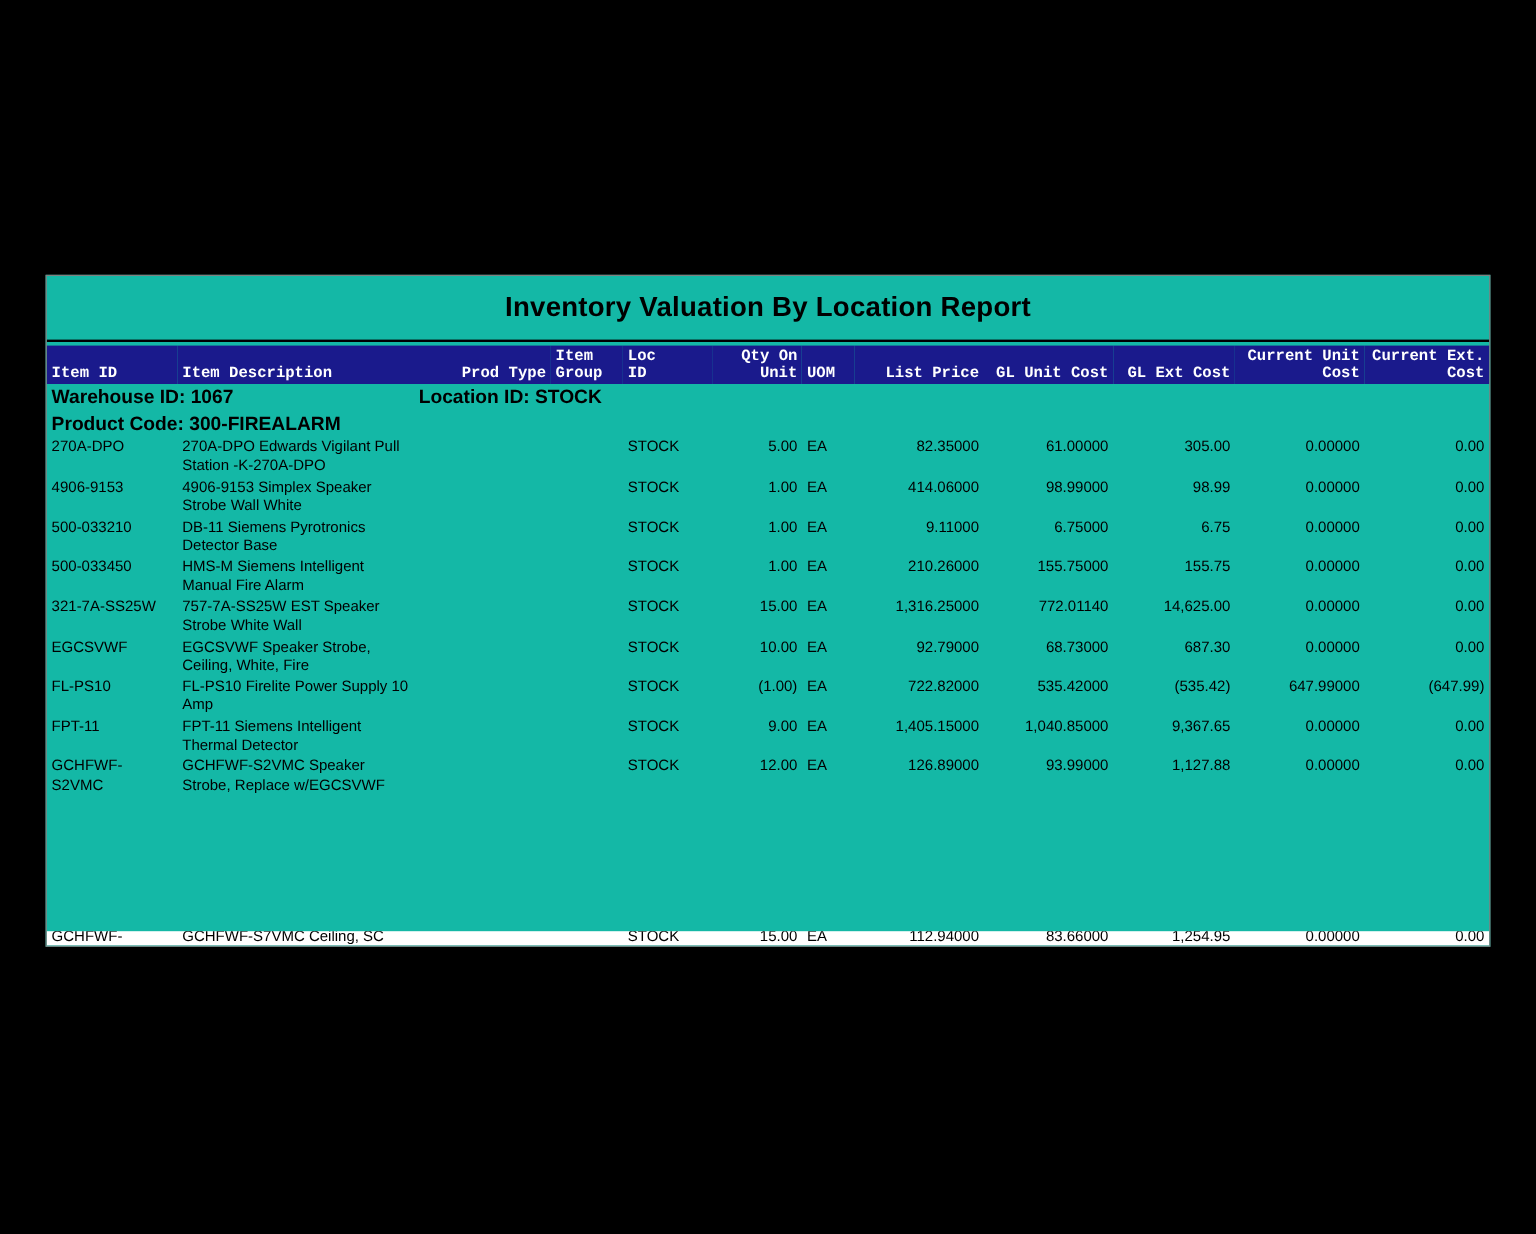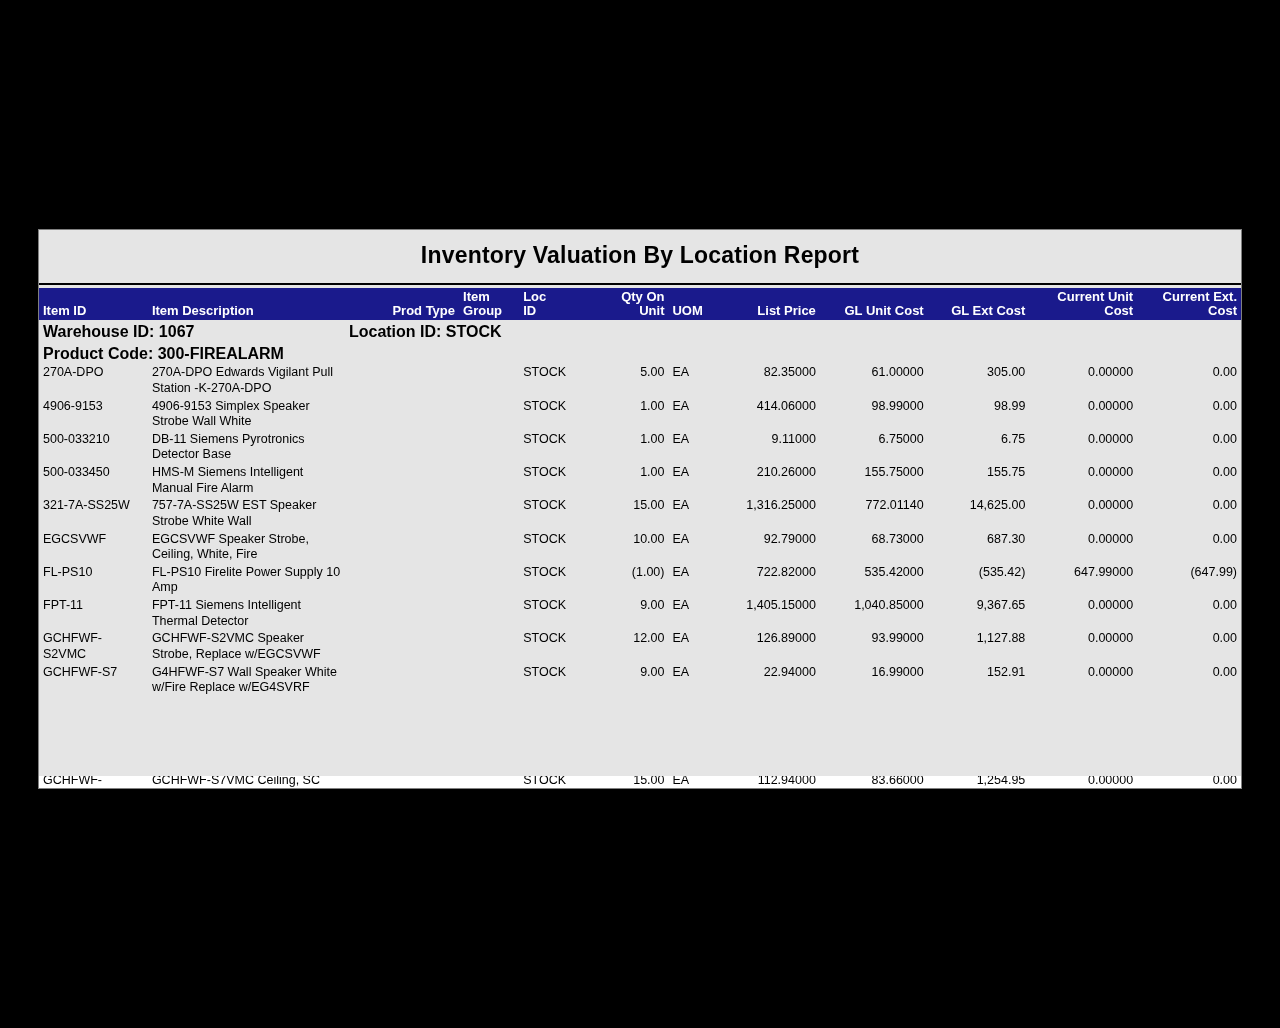--- a/index.html
+++ b/index.html
@@ -11,21 +11,21 @@
     overflow: hidden;
     font-family: "Liberation Sans", sans-serif;
   }
 
   #report-window {
     position: absolute;
     left: 38px;
     top: 229px;
     width: 1204px;
     height: 560px;
-    background: #e5e5e5;
+    background: #14b8a6;
     border: 1px solid #808080;
     box-sizing: border-box;
     overflow: hidden;
   }
 
   #report-title {
     text-align: center;
     font-size: 23px;
     font-weight: bold;
     color: #000000;
@@ -49,20 +49,21 @@
   }
 
   thead th {
     background: #1a1a8c;
     color: #ffffff;
     font-weight: bold;
     font-size: 13px;
     vertical-align: bottom;
     padding: 2px 4px 3px 4px;
     line-height: 1.05;
+    font-family: Liberation Mono, monospace;
   }
 
   th.l, td.l { text-align: left; }
   th.r, td.r { text-align: right; }
 
   tbody td {
     vertical-align: top;
     padding: 1px 4px 1px 4px;
     line-height: 1.25;
     font-size: 12.5px;
@@ -289,34 +290,20 @@
           <td class="l"></td>
           <td class="l">STOCK</td>
           <td class="r">12.00</td>
           <td class="l">EA</td>
           <td class="r">126.89000</td>
           <td class="r">93.99000</td>
           <td class="r">1,127.88</td>
           <td class="r">0.00000</td>
           <td class="r">0.00</td>
         </tr>
-        <tr>
-          <td class="l">GCHFWF-S7</td>
-          <td class="l">G4HFWF-S7 Wall Speaker White w/Fire Replace w/EG4SVRF</td>
-          <td class="r"></td>
-          <td class="l"></td>
-          <td class="l">STOCK</td>
-          <td class="r">9.00</td>
-          <td class="l">EA</td>
-          <td class="r">22.94000</td>
-          <td class="r">16.99000</td>
-          <td class="r">152.91</td>
-          <td class="r">0.00000</td>
-          <td class="r">0.00</td>
-        </tr>
       </tbody>
   </table>
 
   <div id="clip-row">
     <table class="grid">
       <colgroup>
         <col class="col-itemid">
         <col class="col-desc">
         <col class="col-prodtype">
         <col class="col-itemgrp">

